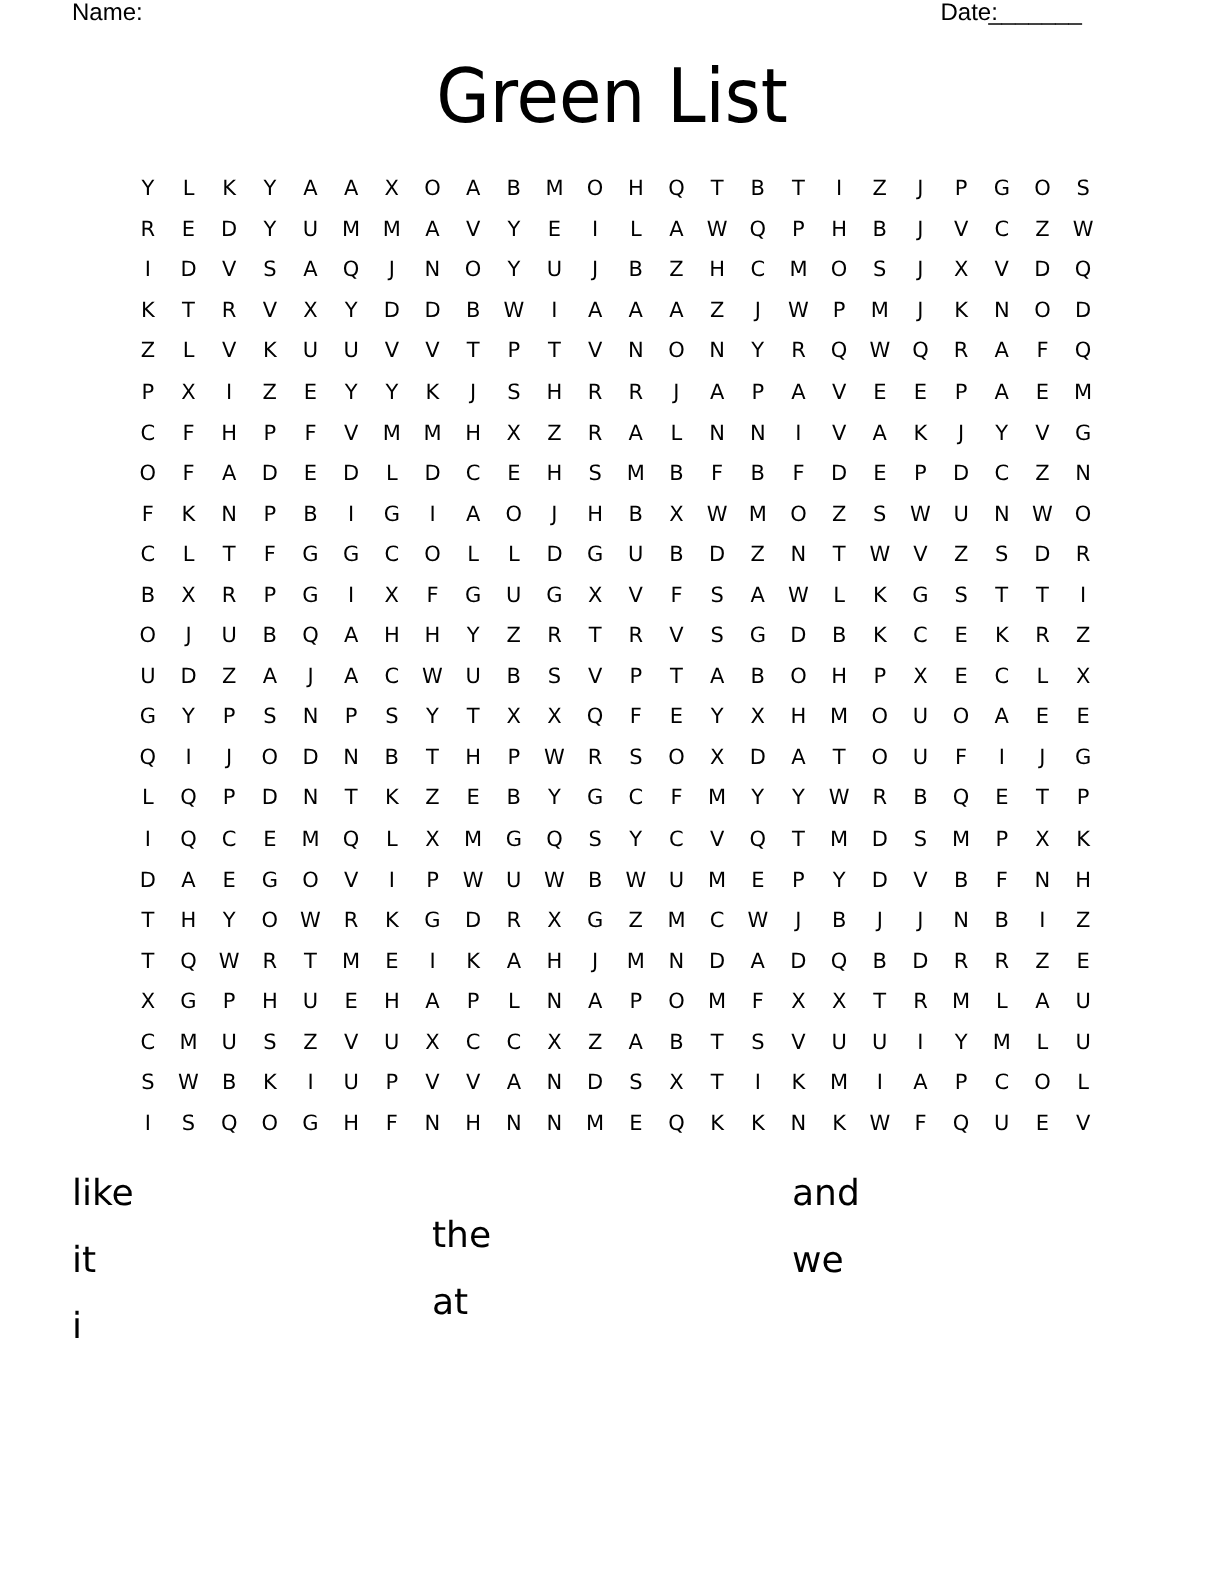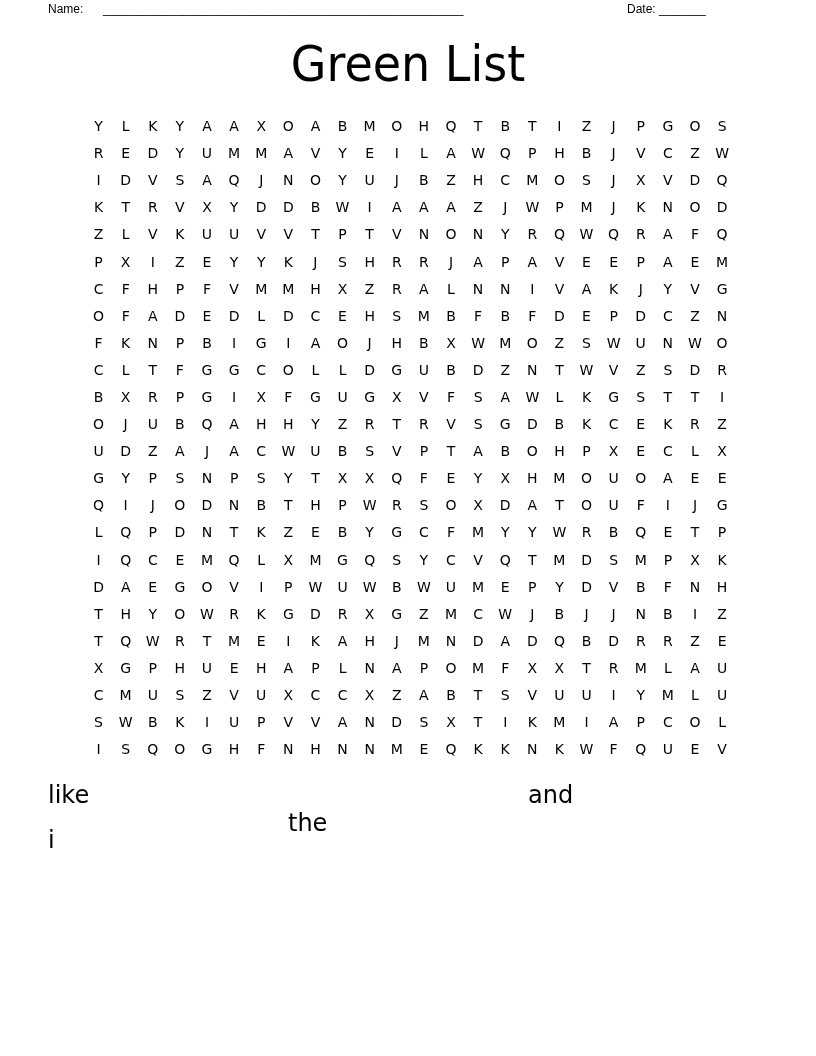--- a/index.html
+++ b/index.html
@@ -14,21 +14,21 @@
       overflow: hidden;
       color: #000;
     }
     .header-line {
       position: absolute;
       top: 0;
       left: 48px;
       width: 700px;
       height: 18px;
       font-family: "Liberation Sans", sans-serif;
-      font-size: 12px;
+      font-size: 16px;
       line-height: 18px;
       white-space: nowrap;
     }
     .header-line .name-label { position: absolute; left: 0; top: 0; }
     .header-line .name-blank { position: absolute; left: 55px; top: 0; }
     .header-line .date-label { position: absolute; left: 579px; top: 0; }
     .header-line .date-blank { position: absolute; left: 611px; top: 0; }
 
     .title {
       position: absolute;
@@ -84,21 +84,20 @@
     }
     .word.col0 { left: 0; }
     .word.col1 { left: 240px; margin-top: 28px; }
     .word.col2 { left: 480px; }
   </style>
 </head>
 <body>
 
 <div class="header-line">
   <span class="name-label">Name:</span>
-  <span class="name-blank">______________________________________________________</span>
   <span class="date-label">Date:</span>
   <span class="date-blank">_______</span>
 </div>
 
 <div class="title">Green List</div>
 
 <div class="grid" id="grid">
     <div class="grid-row">
       <span class="grid-cell">Y</span>
       <span class="grid-cell">L</span>
@@ -725,15 +724,20 @@
     </div>
   </div>
 
 <div class="word-list" id="word-list">
     <div class="word-row">
       <span class="word col0">like</span>
       <span class="word col1">the</span>
       <span class="word col2">and</span>
     </div>
     <div class="word-row">
+      <span class="word col0">it</span>
+      <span class="word col1">at</span>
+      <span class="word col2">we</span>
+    </div>
+    <div class="word-row">
       <span class="word col0">i</span>
     </div>
   </div>
 
 </body></html>

